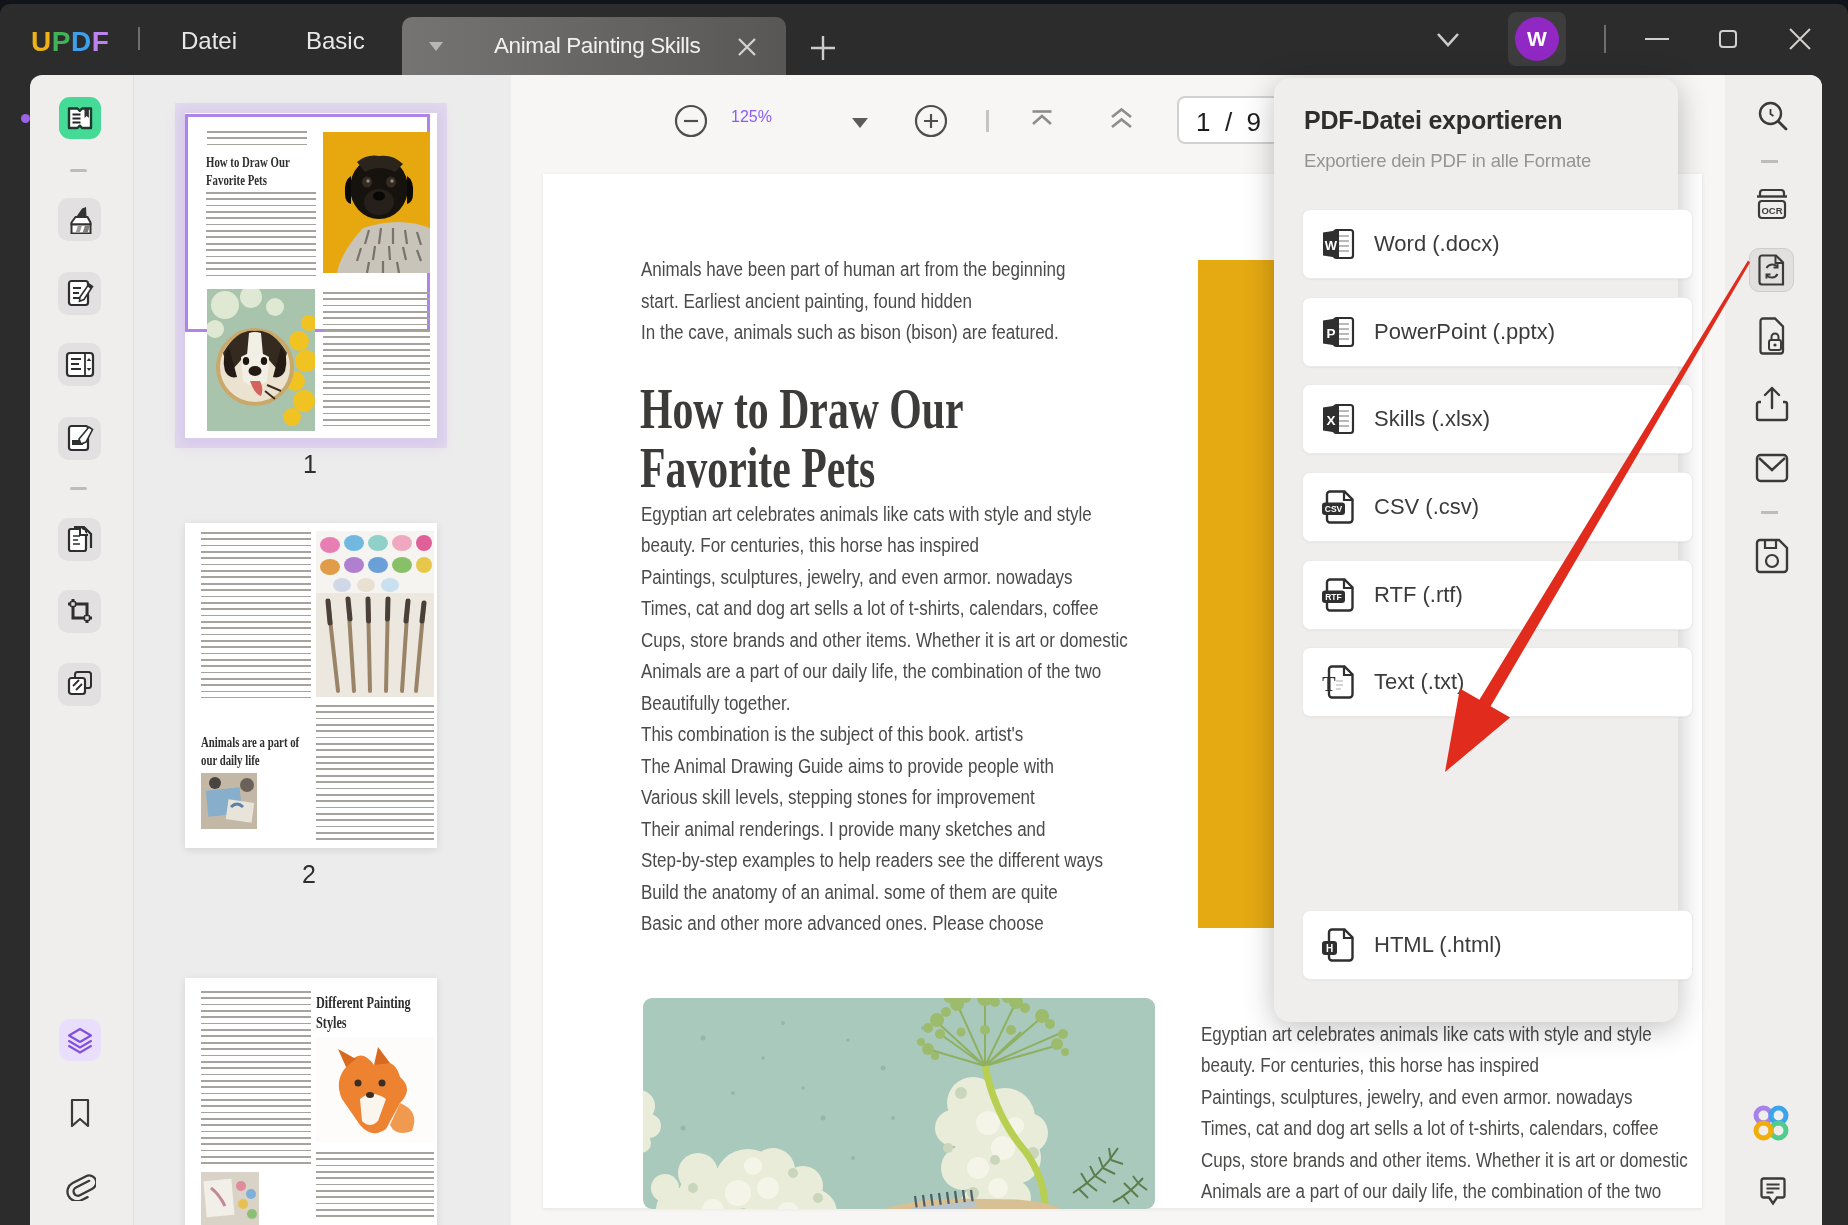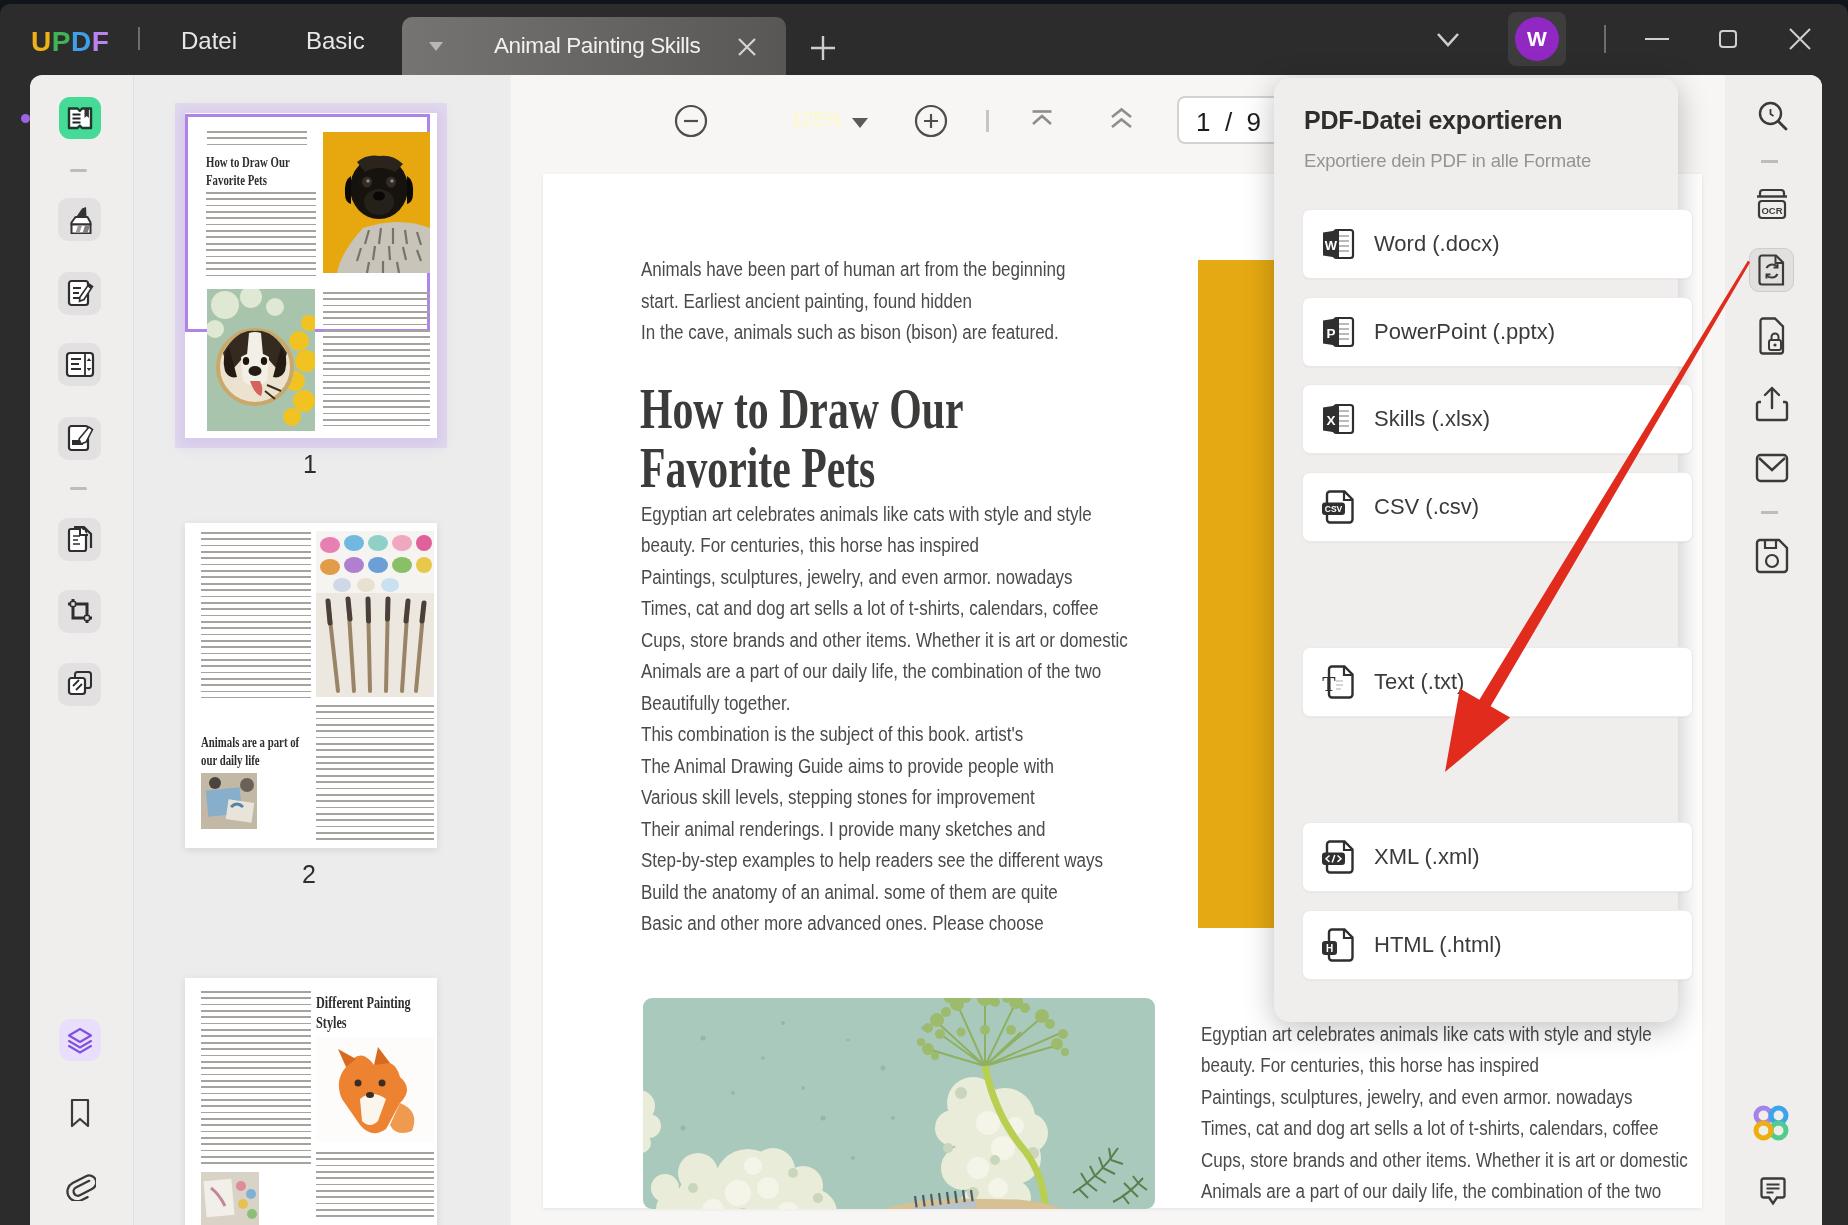--- a/index.html
+++ b/index.html
@@ -283,21 +283,21 @@
     <path d="M10 16 q8 6 14 18" stroke="#c08a98" stroke-width="3" fill="none"></path>
   </svg>
   <div class="tlines" style="left:316px;top:1152px;width:118px;height:70px;"></div>
 </div>
 
 <div id="toolbar">
   <svg class="abs" style="left:674px;top:104px;" width="34" height="34" viewBox="0 0 34 34">
     <circle cx="17" cy="17" r="15" fill="none" stroke="#4f4e4d" stroke-width="2.2"></circle>
     <path d="M10 17 h14" stroke="#4f4e4d" stroke-width="2.2"></path>
   </svg>
-  <div class="abs" style="left:791px;top:108px;font-size:20px;color:#fef9c3;">125%</div>
+  <div class="abs" style="left:731px;top:108px;font-size:16px;color:#8b5cf6;">125%</div>
   <div class="abs" style="left:852px;top:118px;width:0;height:0;border-left:8px solid transparent;border-right:8px solid transparent;border-top:10px solid #5c5b5a;"></div>
   <svg class="abs" style="left:914px;top:104px;" width="34" height="34" viewBox="0 0 34 34">
     <circle cx="17" cy="17" r="15" fill="none" stroke="#4f4e4d" stroke-width="2.2"></circle>
     <path d="M10 17 h14 M17 10 v14" stroke="#4f4e4d" stroke-width="2.2"></path>
   </svg>
   <div class="abs" style="left:986px;top:110px;width:2.5px;height:22px;background:#c7c5c4;"></div>
   <svg class="abs" style="left:1031px;top:110px;" width="22" height="21" viewBox="0 0 22 21">
     <path d="M1.5 1.5 h19" stroke="#8e8d8c" stroke-width="2.6"></path>
     <path d="M2 14 L11 6 L20 14" fill="none" stroke="#8e8d8c" stroke-width="2.6"></path>
   </svg>
@@ -498,37 +498,37 @@
   </div>
   <div class="prow" style="top:394px;">
     <svg width="37" height="36" viewBox="0 0 37 36">
       <path d="M10 2.5 h14.5 l8 8 V30.5 a3 3 0 0 1 -3 3 h-19.5 a3 3 0 0 1 -3-3 V5.5 a3 3 0 0 1 3-3 Z" fill="#fff" stroke="#2f2f2f" stroke-width="2.4"></path>
       <path d="M24 2.5 v8.5 h8.5" fill="none" stroke="#2f2f2f" stroke-width="2.2"></path>
       <rect x="2" y="13.5" width="23" height="12.5" rx="3" fill="#2f2f2f"></rect>
       <text x="13.5" y="23.2" font-size="8.5" font-weight="bold" fill="#fff" text-anchor="middle" font-family="Liberation Sans">CSV</text>
     </svg>
     <span class="lbl">CSV (.csv)</span>
   </div>
+  <div class="prow" style="top:482px;">
+    <svg width="37" height="36" viewBox="0 0 37 36">
+      <path d="M10 2.5 h14.5 l8 8 V30.5 a3 3 0 0 1 -3 3 h-19.5 a3 3 0 0 1 -3-3 V5.5 a3 3 0 0 1 3-3 Z" fill="#fff" stroke="#2f2f2f" stroke-width="2.4"></path>
+      <path d="M24 2.5 v8.5 h8.5" fill="none" stroke="#2f2f2f" stroke-width="2.2"></path>
+      <rect x="2" y="13.5" width="23" height="12.5" rx="3" fill="#2f2f2f"></rect>
+      <text x="13.5" y="23.2" font-size="8.5" font-weight="bold" fill="#fff" text-anchor="middle" font-family="Liberation Sans">RTF</text>
+    </svg>
+    <span class="lbl">RTF (.rtf)</span>
+  </div>
   <div class="prow" style="top:569px;">
     <svg width="37" height="36" viewBox="0 0 37 36">
       <path d="M12 2.5 h12.5 l8 8 V30.5 a3 3 0 0 1 -3 3 h-17.5 a3 3 0 0 1 -3-3 V5.5 a3 3 0 0 1 3-3 Z" fill="#fff" stroke="#2f2f2f" stroke-width="2.4"></path>
       <path d="M24 2.5 v8.5 h8.5" fill="none" stroke="#2f2f2f" stroke-width="2.2"></path>
       <path d="M16 17 h7 M16 21 h7 M16 25 h5" stroke="#d8d6d5" stroke-width="1.8"></path>
       <text x="9" y="26.5" font-size="20" font-weight="bold" fill="#2f2f2f" text-anchor="middle" font-family="Liberation Serif">T</text>
     </svg>
     <span class="lbl">Text (.txt)</span>
-  </div>
-  <div class="prow" style="top:744px;">
-    <svg width="37" height="36" viewBox="0 0 37 36">
-      <path d="M10 2.5 h14.5 l8 8 V30.5 a3 3 0 0 1 -3 3 h-19.5 a3 3 0 0 1 -3-3 V5.5 a3 3 0 0 1 3-3 Z" fill="#fff" stroke="#2f2f2f" stroke-width="2.4"></path>
-      <path d="M24 2.5 v8.5 h8.5" fill="none" stroke="#2f2f2f" stroke-width="2.2"></path>
-      <rect x="2" y="13.5" width="23" height="12.5" rx="3" fill="#2f2f2f"></rect>
-      <path d="M9.5 16.5 l-3.5 3.2 3.5 3.2 M17.5 16.5 l3.5 3.2 -3.5 3.2 M14.8 16 l-2.6 7.4" stroke="#fff" stroke-width="1.5" fill="none"></path>
-    </svg>
-    <span class="lbl">XML (.xml)</span>
   </div>
   <div class="prow" style="top:832px;">
     <svg width="37" height="36" viewBox="0 0 37 36">
       <path d="M12 2.5 h12.5 l8 8 V30.5 a3 3 0 0 1 -3 3 h-17.5 a3 3 0 0 1 -3-3 V5.5 a3 3 0 0 1 3-3 Z" fill="#fff" stroke="#2f2f2f" stroke-width="2.4"></path>
       <path d="M24 2.5 v8.5 h8.5" fill="none" stroke="#2f2f2f" stroke-width="2.2"></path>
       <rect x="2" y="14" width="15" height="14" rx="3" fill="#2f2f2f"></rect>
       <text x="9.5" y="25" font-size="10" font-weight="bold" fill="#fff" text-anchor="middle" font-family="Liberation Sans">H</text>
     </svg>
     <span class="lbl">HTML (.html)</span>
   </div>

